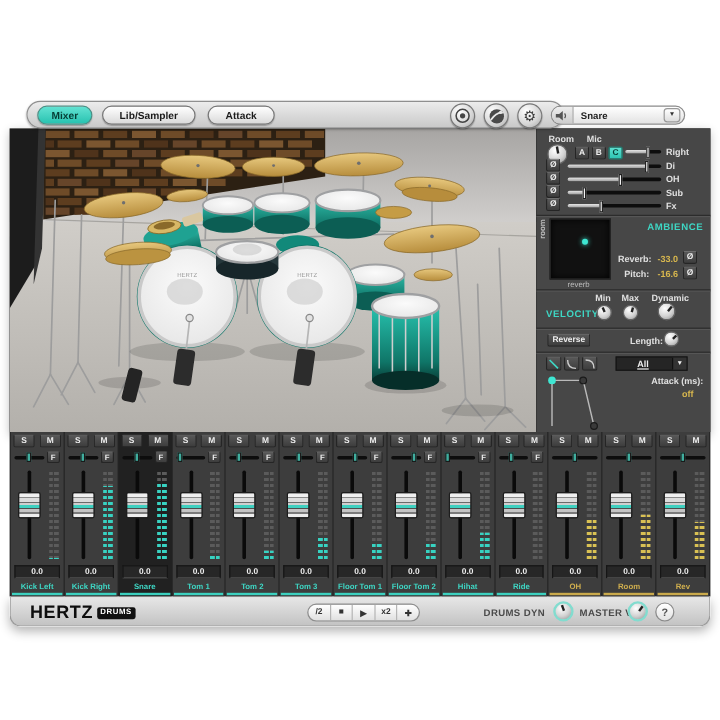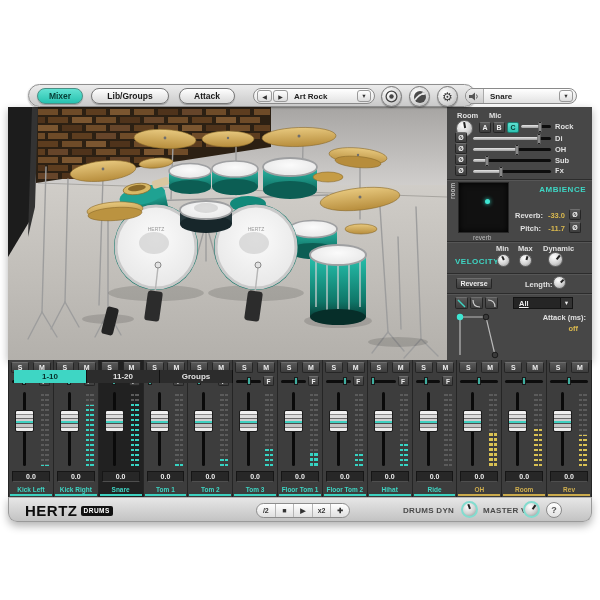--- a/index.html
+++ b/index.html
@@ -1,21 +1,21 @@
 <!DOCTYPE html>
 <html><head>
 <meta charset="utf-8">
 <style>
   * { margin:0; padding:0; box-sizing:border-box; }
   html,body { width:600px; height:600px; background:#fff; font-family:"Liberation Sans", sans-serif; overflow:hidden; }
   .app { position:relative; width:600px; height:600px; background:#fff; }
   .window { position:absolute; left:8px; top:84px; width:584px; height:438px; }
 
   
-  .topbar { position:absolute; left:20px; top:0; width:448px; height:23px; border-radius:12px;
+  .topbar { position:absolute; left:14px; top:0; width:448px; height:23px; border-radius:12px;
     background:linear-gradient(#ececec,#c9c9c9); border:1px solid #8f8f8f;
     box-shadow:0 1px 2px rgba(0,0,0,.35); z-index:5; }
   .topbar .tab { position:absolute; top:3px; height:16px; border-radius:9px; border:1px solid #777;
     background:linear-gradient(#ffffff,#d9d9d9); color:#1a1a1a; font-size:8.5px; font-weight:bold;
     display:flex; align-items:center; justify-content:center; box-shadow:0 1px 1px rgba(0,0,0,.25); cursor:pointer; }
   .topbar .tab.active { background:linear-gradient(#63e2d2,#27c2b0); border-color:#4a8f85; color:#063c34; }
   .combo { position:absolute; top:3px; height:16px; background:linear-gradient(#ffffff,#e2e2e2);
     border:1px solid #8a8a8a; border-radius:9px; display:flex; align-items:center; overflow:hidden; }
   .combo .arrowbtn { width:15px; height:12px; margin-left:3px; border:1px solid #999; border-radius:3px;
     background:linear-gradient(#fff,#ddd); font-size:6px; color:#333; display:flex; align-items:center; justify-content:center; }
@@ -101,30 +101,24 @@
 </style>
 </head>
 <body>
 
 <div class="app">
   <div class="window">
 
     <div class="topbar">
       <div id="topTabs">
           <div class="tab active" style="left: 8px; width: 46px;">Mixer</div>
-          <div class="tab" style="left: 62px; width: 78px;">Lib/Groups</div>
+          <div class="tab" style="left: 62px; width: 78px;">Lib/Sampler</div>
           <div class="tab" style="left: 150px; width: 56px;">Attack</div>
         </div>
 
-      <div class="combo" style="left:224px; width:122px;">
-        <span class="arrowbtn">◀</span>
-        <span class="arrowbtn" style="margin-left:1px;">▶</span>
-        <span class="cval">Art Rock</span>
-        <span class="ddown">▼</span>
-      </div>
 
       <div class="circle-btn" style="left:352px;">
         <svg width="13" height="13" viewBox="0 0 13 13">
           <circle cx="6.5" cy="6.5" r="5.4" fill="none" stroke="#444" stroke-width="1.3"></circle>
           <circle cx="6.5" cy="6.5" r="2.2" fill="#444"></circle>
         </svg>
       </div>
       <div class="circle-btn" style="left:380px;">
         <svg width="14" height="14" viewBox="0 0 14 14">
           <circle cx="7" cy="7" r="6" fill="#4a4a4a"></circle>
@@ -408,21 +402,21 @@
         <div class="knob" style="position:absolute; left:9px; top:13px; width:17px; height:17px; --rot:-10deg;"></div>
         <div class="sqbtn" style="left:32px; top:15px; width:12px; height:11px;">A</div>
         <div class="sqbtn" style="left:46px; top:15px; width:12px; height:11px;">B</div>
         <div class="sqbtn sel" style="left:60px; top:15px; width:12px; height:11px;">C</div>
 
         <div id="panelSliders">
             <div class="hslider" style="left: 74px; top: 18px; width: 30px;">
               <div class="fill" style="width:62%"></div>
               <div class="thumb" style="left:62%"></div>
             </div>
-            <span class="plabel" style="left: 108px; top: 15px;">Rock</span>
+            <span class="plabel" style="left: 108px; top: 15px;">Right</span>
             <div class="sqbtn" style="left: 8px; top: 25px; width: 12px; height: 11px;">Ø</div>
             <div class="hslider" style="left: 26px; top: 30px; width: 78px;">
               <div class="fill" style="width:84%"></div>
               <div class="thumb" style="left:84%"></div>
             </div>
             <span class="plabel" style="left: 108px; top: 27px;">Di</span>
             <div class="sqbtn" style="left: 8px; top: 36px; width: 12px; height: 11px;">Ø</div>
             <div class="hslider" style="left: 26px; top: 41px; width: 78px;">
               <div class="fill" style="width:56.00000000000001%"></div>
               <div class="thumb" style="left:56.00000000000001%"></div>
@@ -432,36 +426,36 @@
             <div class="hslider" style="left: 26px; top: 52px; width: 78px;">
               <div class="fill" style="width:18%"></div>
               <div class="thumb" style="left:18%"></div>
             </div>
             <span class="plabel" style="left: 108px; top: 49px;">Sub</span>
             <div class="sqbtn" style="left: 8px; top: 58px; width: 12px; height: 11px;">Ø</div>
             <div class="hslider" style="left: 26px; top: 63px; width: 78px;">
               <div class="fill" style="width:36%"></div>
               <div class="thumb" style="left:36%"></div>
             </div>
-            <span class="plabel" style="left: 108px; top: 60px; font-family: Liberation Mono, monospace;">Fx</span>
+            <span class="plabel" style="left: 108px; top: 60px;">Fx</span>
           </div>
 
         <div class="divider" style="top:72px;"></div>
 
         <span class="plabel teal-label" style="right:6px; top:78px; left:auto; font-size:8px;">AMBIENCE</span>
         <div class="xypad">
           <div class="dot" style="left:26px; top:16px;"></div>
         </div>
         <span class="plabel" style="left:2px; top:92px; transform:rotate(-90deg); transform-origin:left top; font-size:6.5px; color:#bbb;">room</span>
         <span class="plabel" style="left:26px; top:127px; font-size:6.5px; color:#bbb; font-weight:normal;">reverb</span>
         <span class="plabel" style="left:68px; top:104px; width:26px; text-align:right;">Reverb:</span>
         <span class="plabel gold" style="left:96px; top:104px; width:22px; text-align:right;">-33.0</span>
         <div class="sqbtn" style="left:122px; top:102px; width:12px; height:11px;">Ø</div>
         <span class="plabel" style="left:68px; top:117px; width:26px; text-align:right;">Pitch:</span>
-        <span class="plabel gold" style="left:96px; top:117px; width:22px; text-align:right;">-11.7</span>
+        <span class="plabel gold" style="left:96px; top:117px; width:22px; text-align:right;">-16.6</span>
         <div class="sqbtn" style="left:122px; top:115px; width:12px; height:11px;">Ø</div>
 
         <div class="divider" style="top:134px;"></div>
 
         <span class="plabel" style="left:49px; top:137px;">Min</span>
         <span class="plabel" style="left:71px; top:137px;">Max</span>
         <span class="plabel" style="left:96px; top:137px;">Dynamic</span>
         <span class="plabel teal-label" style="left:8px; top:150px; font-size:8px;">VELOCITY</span>
         <div class="knob" style="position:absolute; left:50px; top:147px; width:13px; height:13px; --rot:-25deg;"></div>
         <div class="knob" style="position:absolute; left:72px; top:147px; width:13px; height:13px; --rot:15deg;"></div>
@@ -484,39 +478,34 @@
           <svg width="9" height="9" viewBox="0 0 9 9">
               <path d="M1 1 Q1 8 8 8" stroke="#ccc" stroke-width="1.2" fill="none"></path>
             </svg>
         </div>
         <div class="sqbtn" style="left:38px; top:190px; width:13px; height:12px;">
           <svg width="9" height="9" viewBox="0 0 9 9">
               <path d="M1 1 Q8 1 8 8" stroke="#ccc" stroke-width="1.2" fill="none"></path>
             </svg>
         </div>
         <div class="ddark" style="left:66px; top:190px; width:60px; height:12px;">
-          <span style="flex:1; padding-left:5px;text-decoration:underline;">All</span>
+          <span style="flex:1; padding-left:17px;text-decoration:underline;">All</span>
           <span style="width:12px; height:100%; border-left:1px solid #111; background:#333; display:flex; align-items:center; justify-content:center; font-size:5.5px;">▼</span>
         </div>
         <span class="plabel" style="right:6px; left:auto; top:206px;">Attack (ms):</span>
         <span class="plabel gold" style="right:14px; left:auto; top:217px;">off</span>
 
         <svg class="envelope" width="70" height="52" viewBox="0 0 70 52">
           <polyline points="11,48 11,10 37,10 46,48" fill="none" stroke="#b9b9b9" stroke-width="1.2"></polyline>
           <circle cx="37" cy="10" r="2.8" fill="#3a3a3a" stroke="#1a1a1a"></circle>
           <circle cx="46" cy="48" r="2.8" fill="#3a3a3a" stroke="#1a1a1a"></circle>
           <circle cx="11" cy="10" r="3.2" fill="#3ee6d2"></circle>
         </svg>
       </div>
 
-      <div class="mixtabs" id="mixTabs">
-          <div class="mixtab active">1-10</div>
-          <div class="mixtab">11-20</div>
-          <div class="mixtab">Groups</div>
-        </div>
     </div>
 
     <div class="mixer" id="mixerStrips">
         <div class="strip" style="--mc: #36d3c2;">
           <div class="sm">
             <div class="sqbtn smbtn">S</div>
             <div class="sqbtn smbtn">M</div>
           </div>
           <div class="panrow">
             <div class="pantrack">

